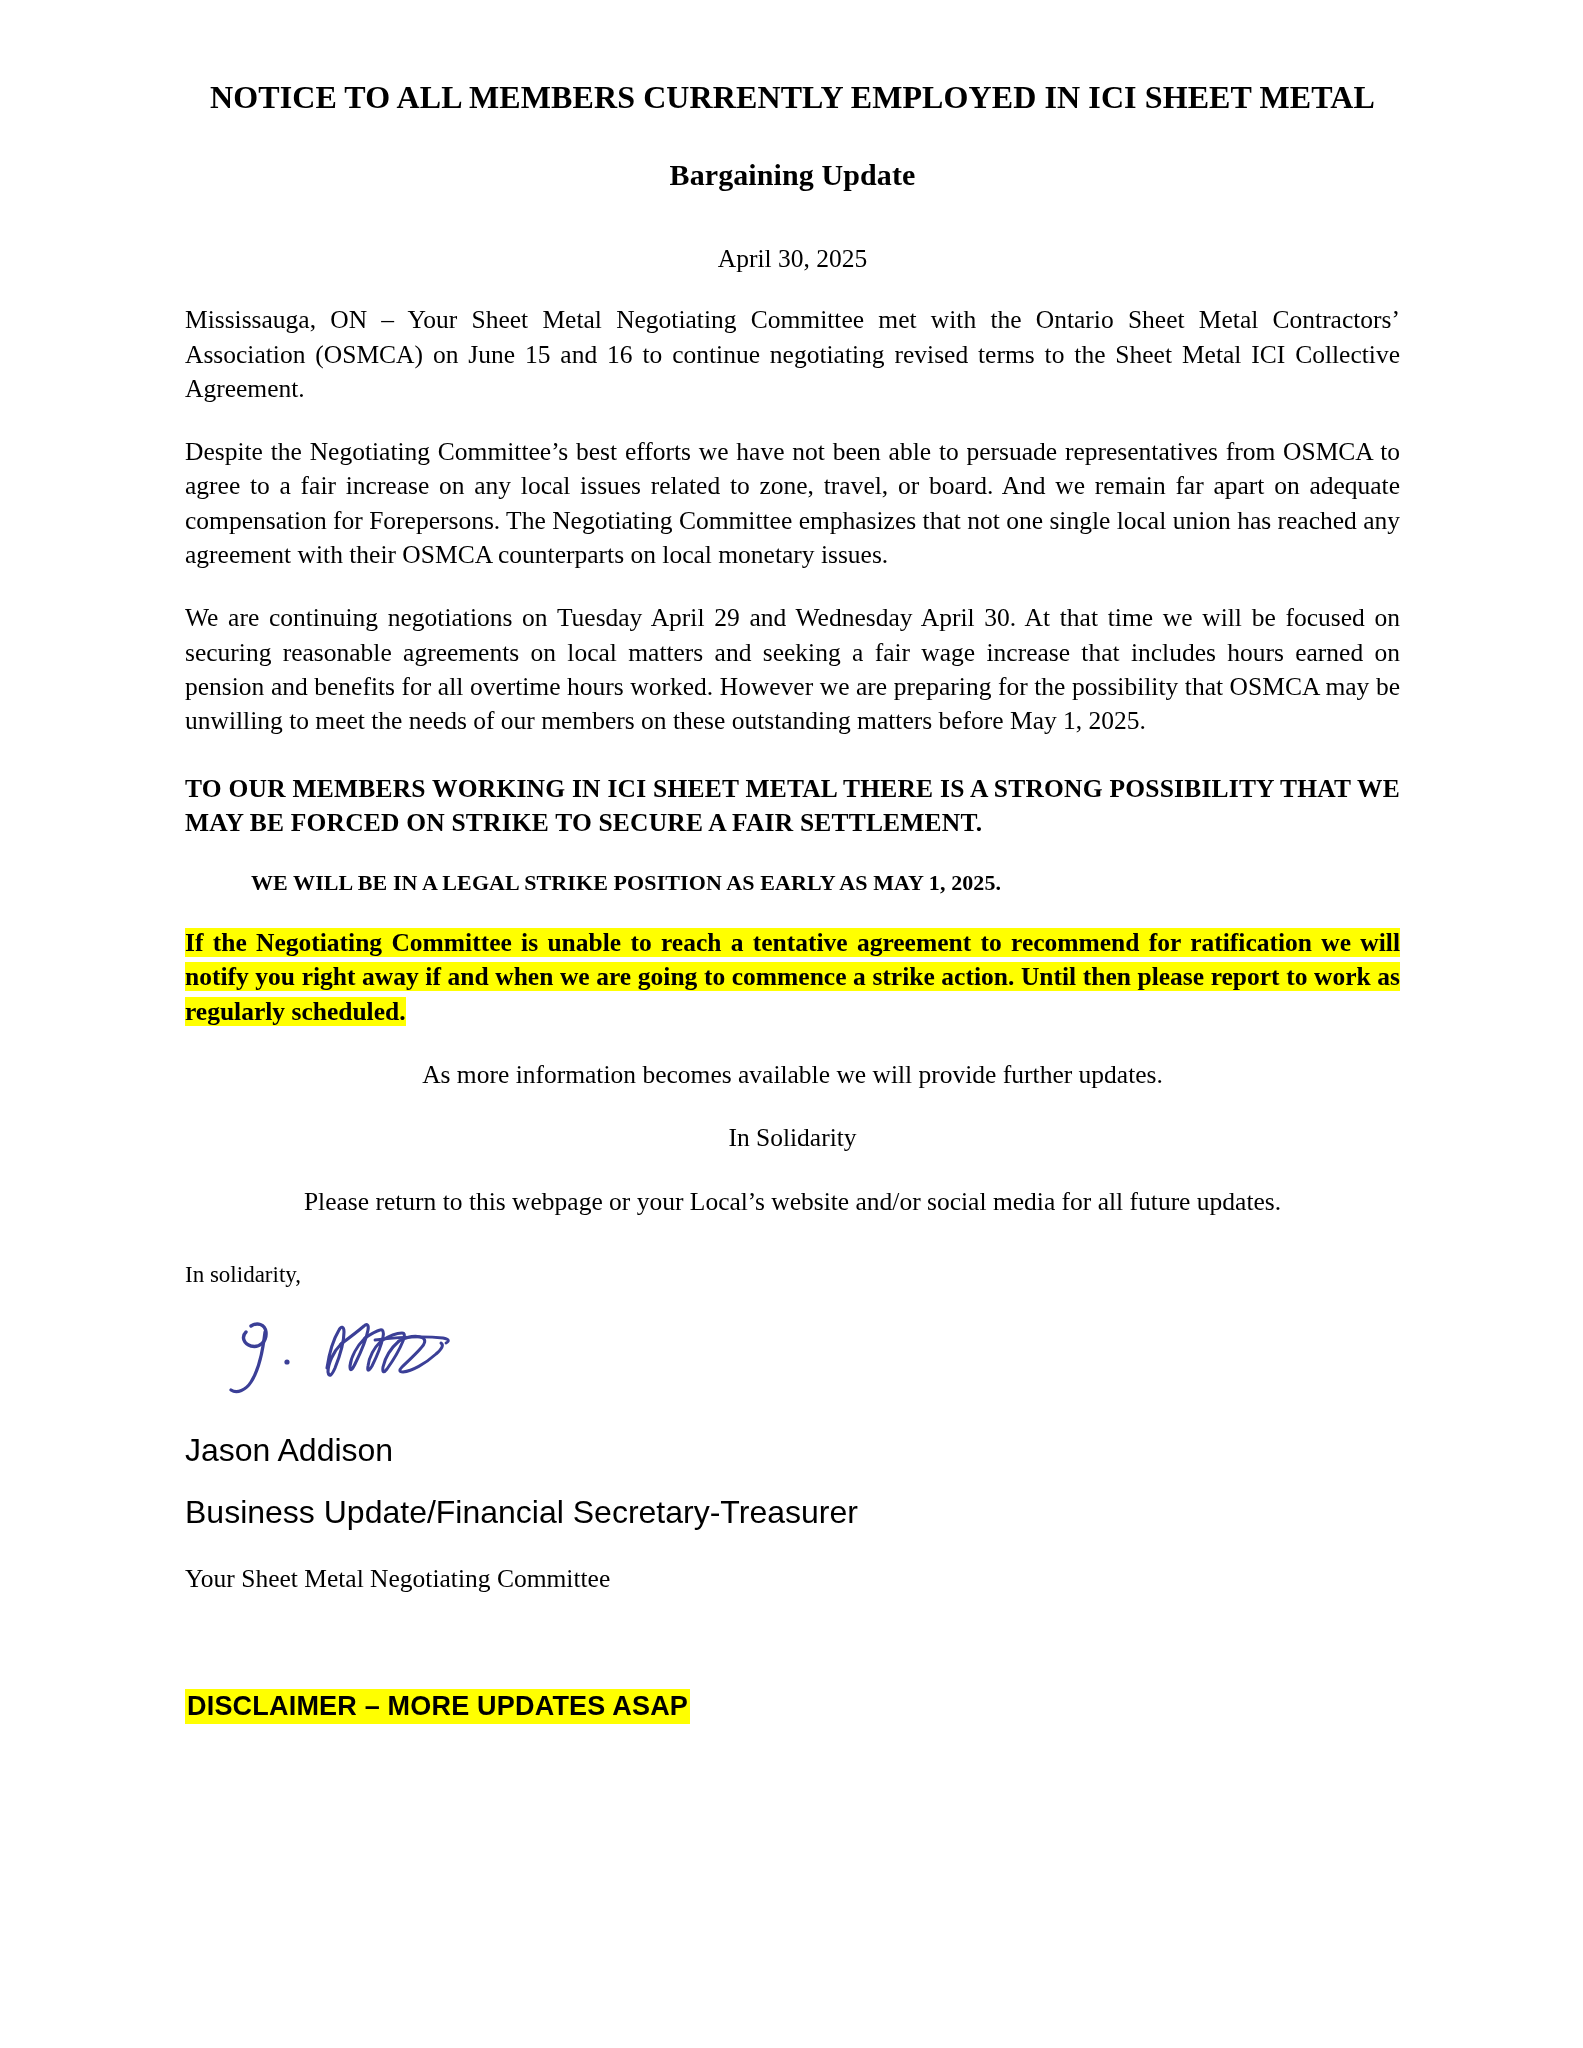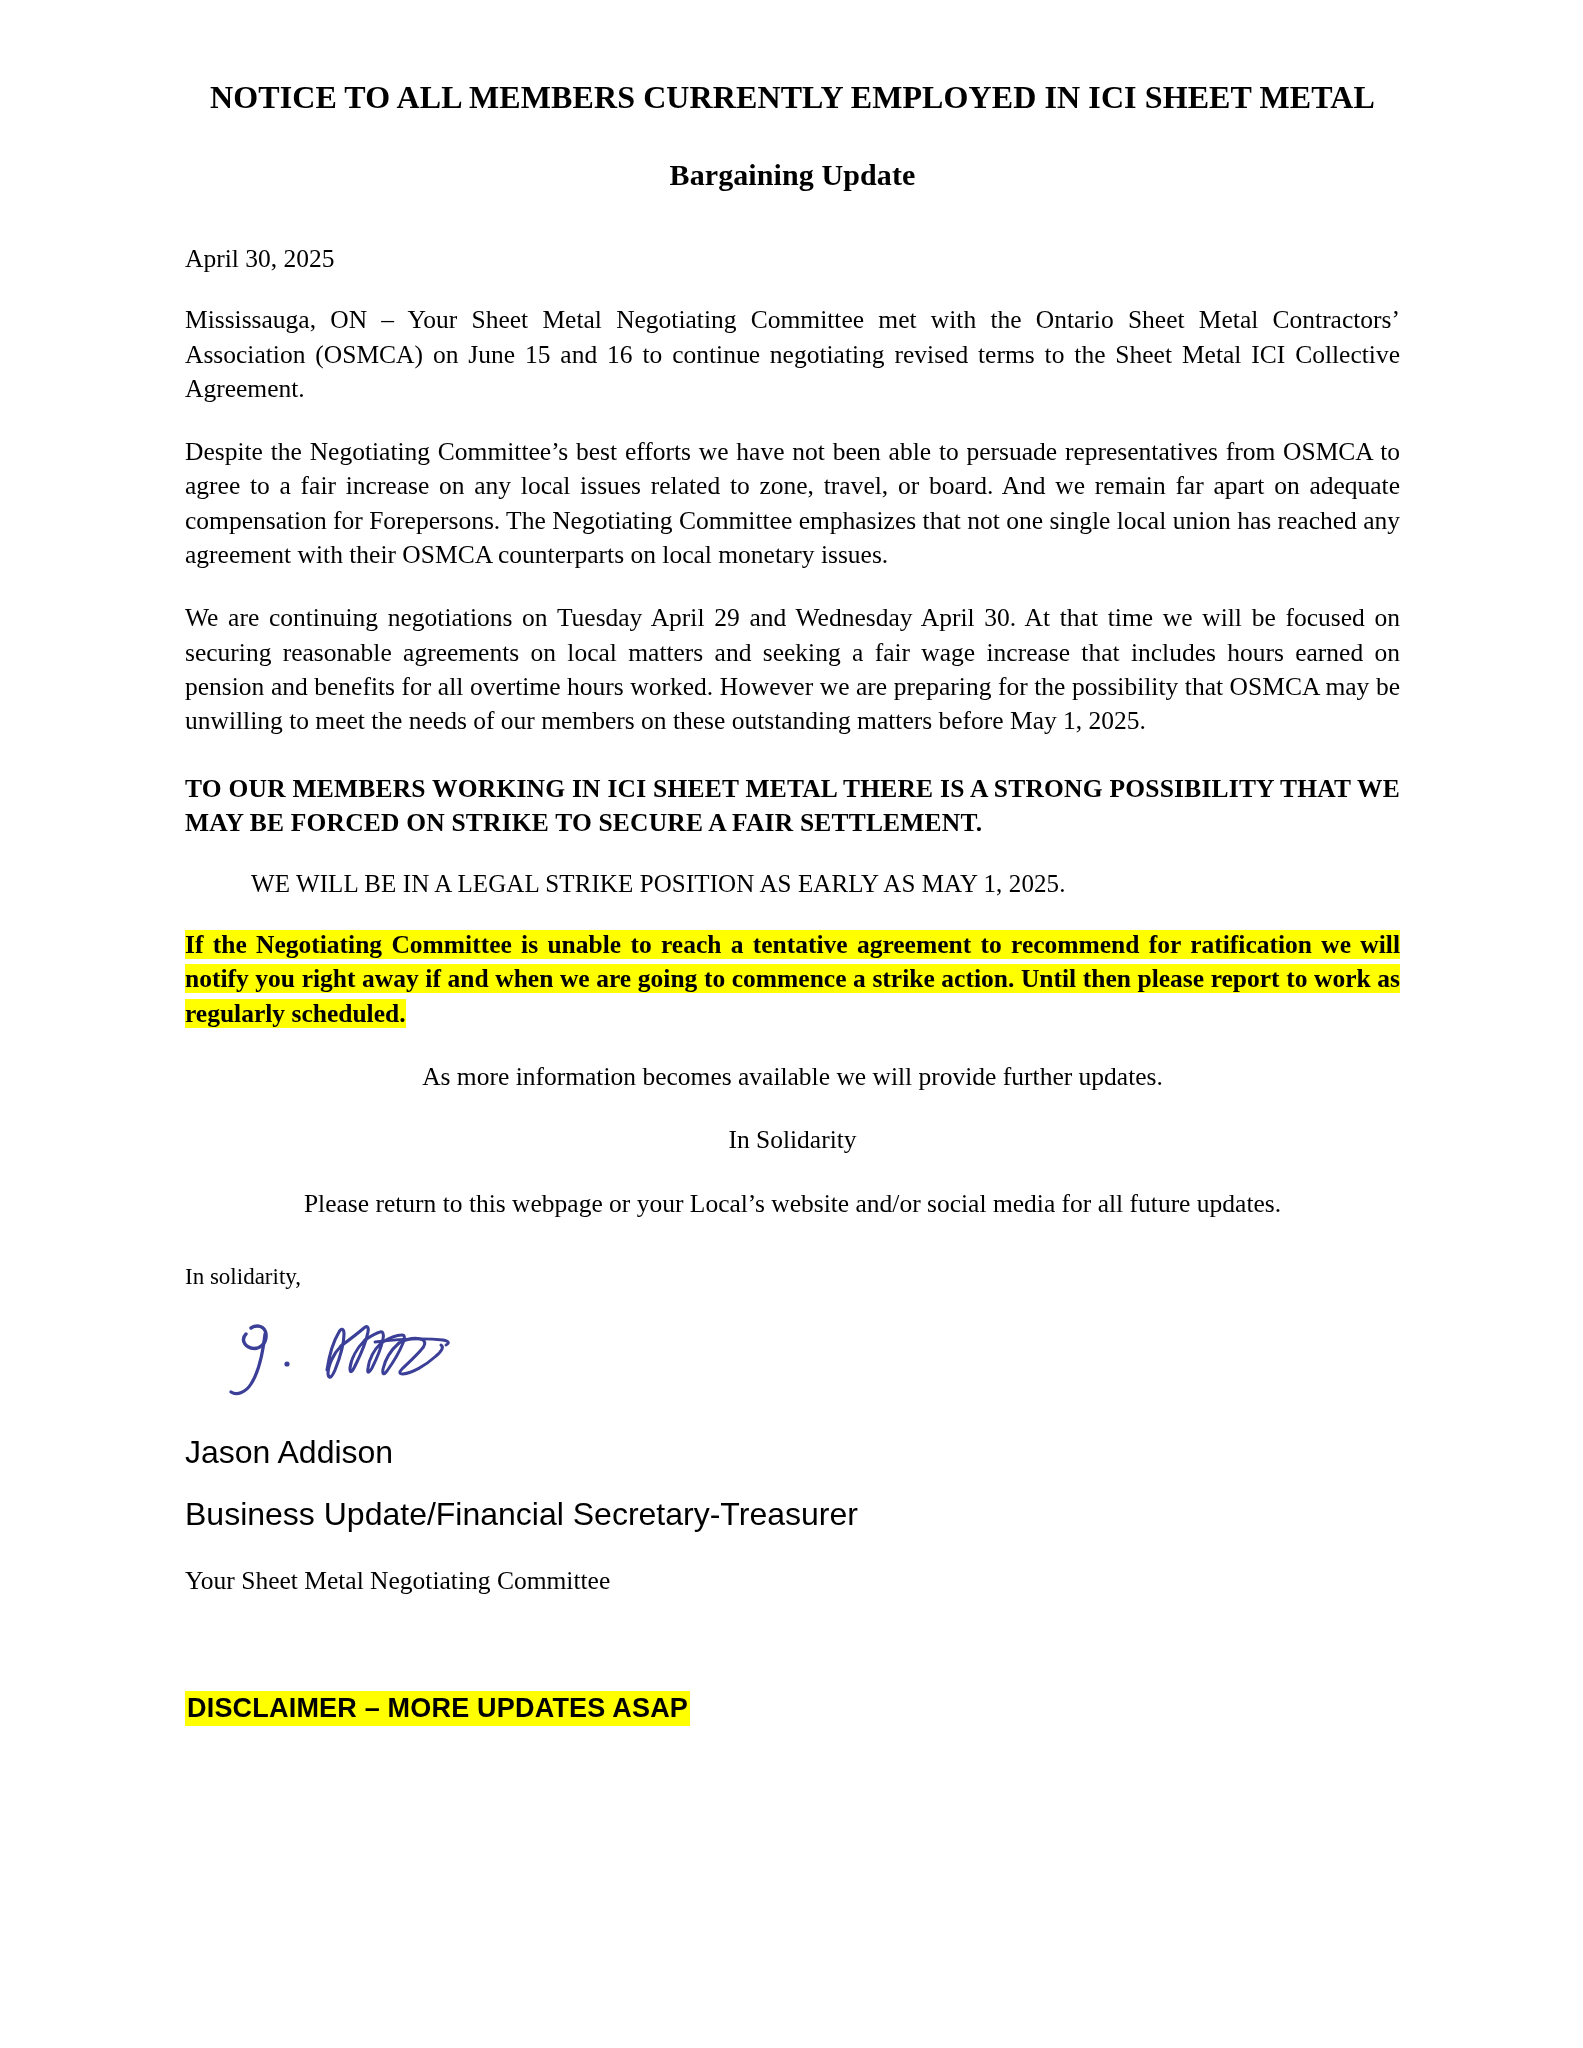--- a/index.html
+++ b/index.html
@@ -45,21 +45,21 @@
     margin: 6px;
     padding-top: 34px;
     letter-spacing: 0.1px;
   }
 
   
   .date-line {
     font-size: 25.5px;
     margin: 0;
     padding-top: 46px;
-    text-align: left;
+    text-align: center;
   }
   p.body-para {
     font-size: 25.5px;
     line-height: 1.345;
     text-align: justify;
     text-justify: inter-word;
     margin: 0;
     padding-top: 29px;
   }
   .para-plain {
@@ -75,22 +75,22 @@
     font-size: 25.5px;
     font-weight: bold;
     line-height: 1.345;
     text-align: justify;
     text-justify: inter-word;
     margin: 0;
     padding-top: 33px;
     letter-spacing: 0.2px;
   }
   .strike-line {
-    font-size: 25px;
-    font-weight: normal;
+    font-size: 22px;
+    font-weight: bold;
     margin: 0;
     padding-top: 30px;
     padding-left: 66px;
     text-align: left;
     letter-spacing: 0.1px;
   }
   .highlight-para {
     font-size: 25.5px;
     font-weight: bold;
     line-height: 1.345;

